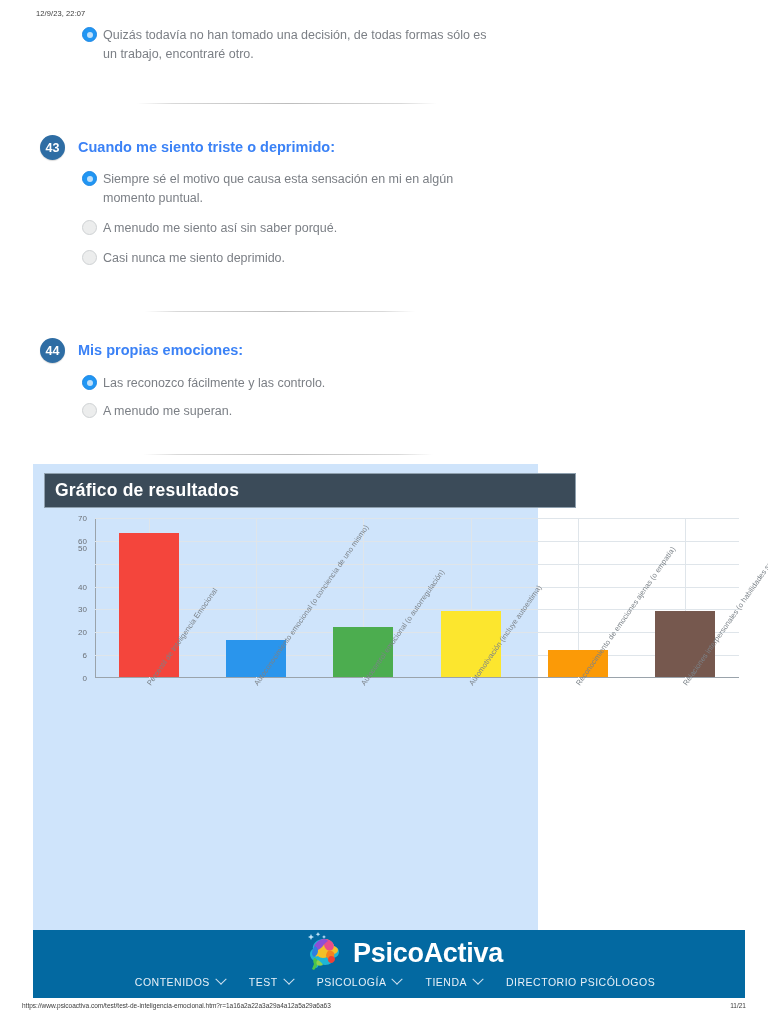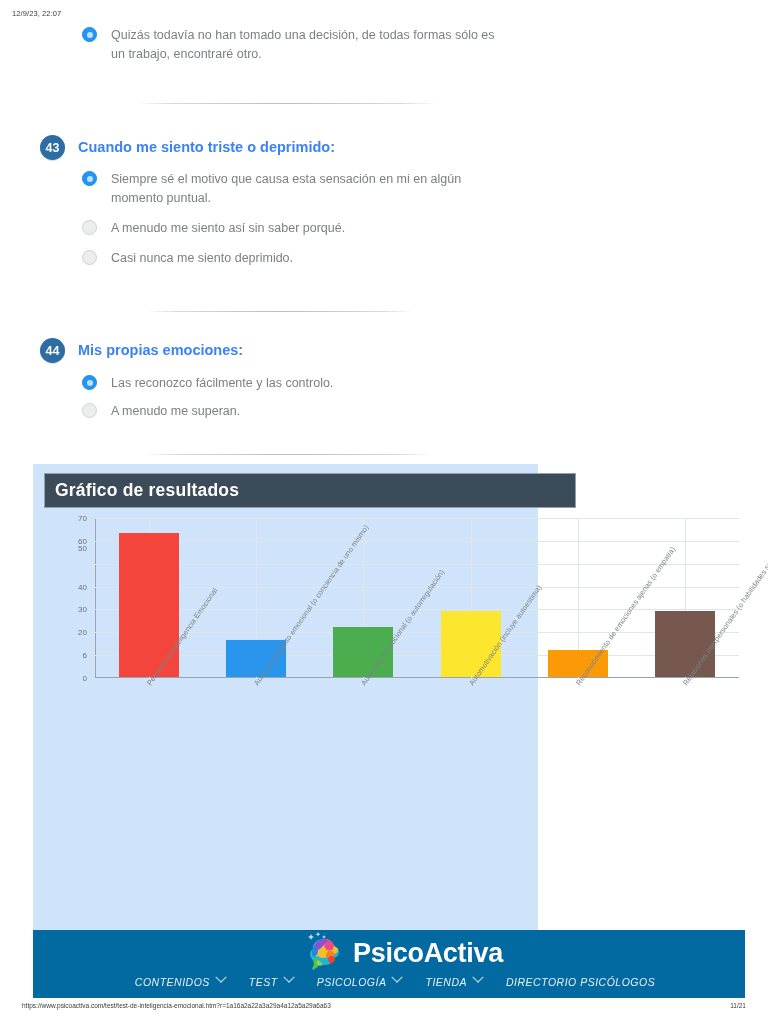--- a/index.html
+++ b/index.html
@@ -7,21 +7,21 @@
     width:768px;height:1024px;background:#ffffff;
     font-family:"Liberation Sans", sans-serif;
     color:#555;position:relative;overflow:hidden;
   }
 
   
   .print-header{
     position:absolute;top:9px;left:0;width:768px;height:14px;
     font-size:7.5px;color:#3a3a3a;
   }
-  .print-header .ph-date{position:absolute;left:12px;top:0;letter-spacing:.1px;}
+  .print-header .ph-date{position:absolute;left:36px;top:0;letter-spacing:.1px;}
   .print-header .ph-title{position:absolute;left:0;top:0;width:768px;text-align:center;}
 
   
   .quiz{position:absolute;left:0;top:22px;width:768px;}
   .question-block{position:relative;margin:0 0 0 0;}
   .q-head{display:flex;align-items:flex-start;padding-left:40px;margin-bottom:10px;}
   .q-num{
     width:25px;height:25px;border-radius:50%;
     background:#2e6da4;color:#fff;font-size:12.5px;font-weight:bold;
     display:flex;align-items:center;justify-content:center;
@@ -43,21 +43,21 @@
   }
   .radio.checked::after{
     content:"";position:absolute;left:3px;top:3px;width:7px;height:7px;
     border-radius:50%;background:#fff;opacity:.0;
   }
   .radio.checked::before{
     content:"";position:absolute;left:3.5px;top:3.5px;width:6px;height:6px;
     border-radius:50%;background:#bfe0fb;
   }
   .opt-text{
-    margin-left:14px;font-size:12.5px;line-height:19px;color:#7b7f85;
+    margin-left:6px;font-size:12.5px;line-height:19px;color:#7b7f85;
   }
   .separator{
     height:1px;background:linear-gradient(to right,rgba(0,0,0,0) 0%,#d9d9d9 12%,#bdbdbd 50%,#d9d9d9 88%,rgba(0,0,0,0) 100%);
     margin:0 auto;width:300px;
   }
 
   
   .chart-wrap{position:absolute;left:33px;top:464px;width:505px;height:466px;background:#cfe4fb;}
   .chart-title-bar{
     position:absolute;left:11px;top:9px;width:532px;height:35px;
@@ -95,22 +95,22 @@
     position:absolute;left:33px;top:930px;width:712px;height:68px;
     background:#0369a1;display:flex;align-items:center;flex-direction:column;
   }
   .brand{display:flex;align-items:center;margin-left:26px;}
   .brand-logo{width:46px;height:46px;position:relative;flex:0 0 46px;}
   .brand-name{
     color:#fff;font-size:27px;font-weight:bold;margin-left:6px;letter-spacing:-.3px;
   }
   .nav{display:flex;align-items:center;margin-left:36px;}
   .nav-item{
-    display:flex;align-items:flex-start;color:#e9f1f8;font-size:10.5px;
-    letter-spacing:.5px;margin-right:24px;white-space:nowrap;font-style:italic;
+    display:flex;align-items:center;color:#e9f1f8;font-size:10.5px;
+    letter-spacing:.5px;margin-right:24px;white-space:nowrap;
   }
   .caret{
     margin-left:7px;width:7px;height:7px;border-right:1.4px solid #cfe0ef;
     border-bottom:1.4px solid #cfe0ef;transform:rotate(45deg) translate(-2px,-2px);
   }
 
   
   .print-footer{
     position:absolute;left:0;top:1002px;width:768px;height:12px;font-size:6.5px;color:#3a3a3a;
   }

